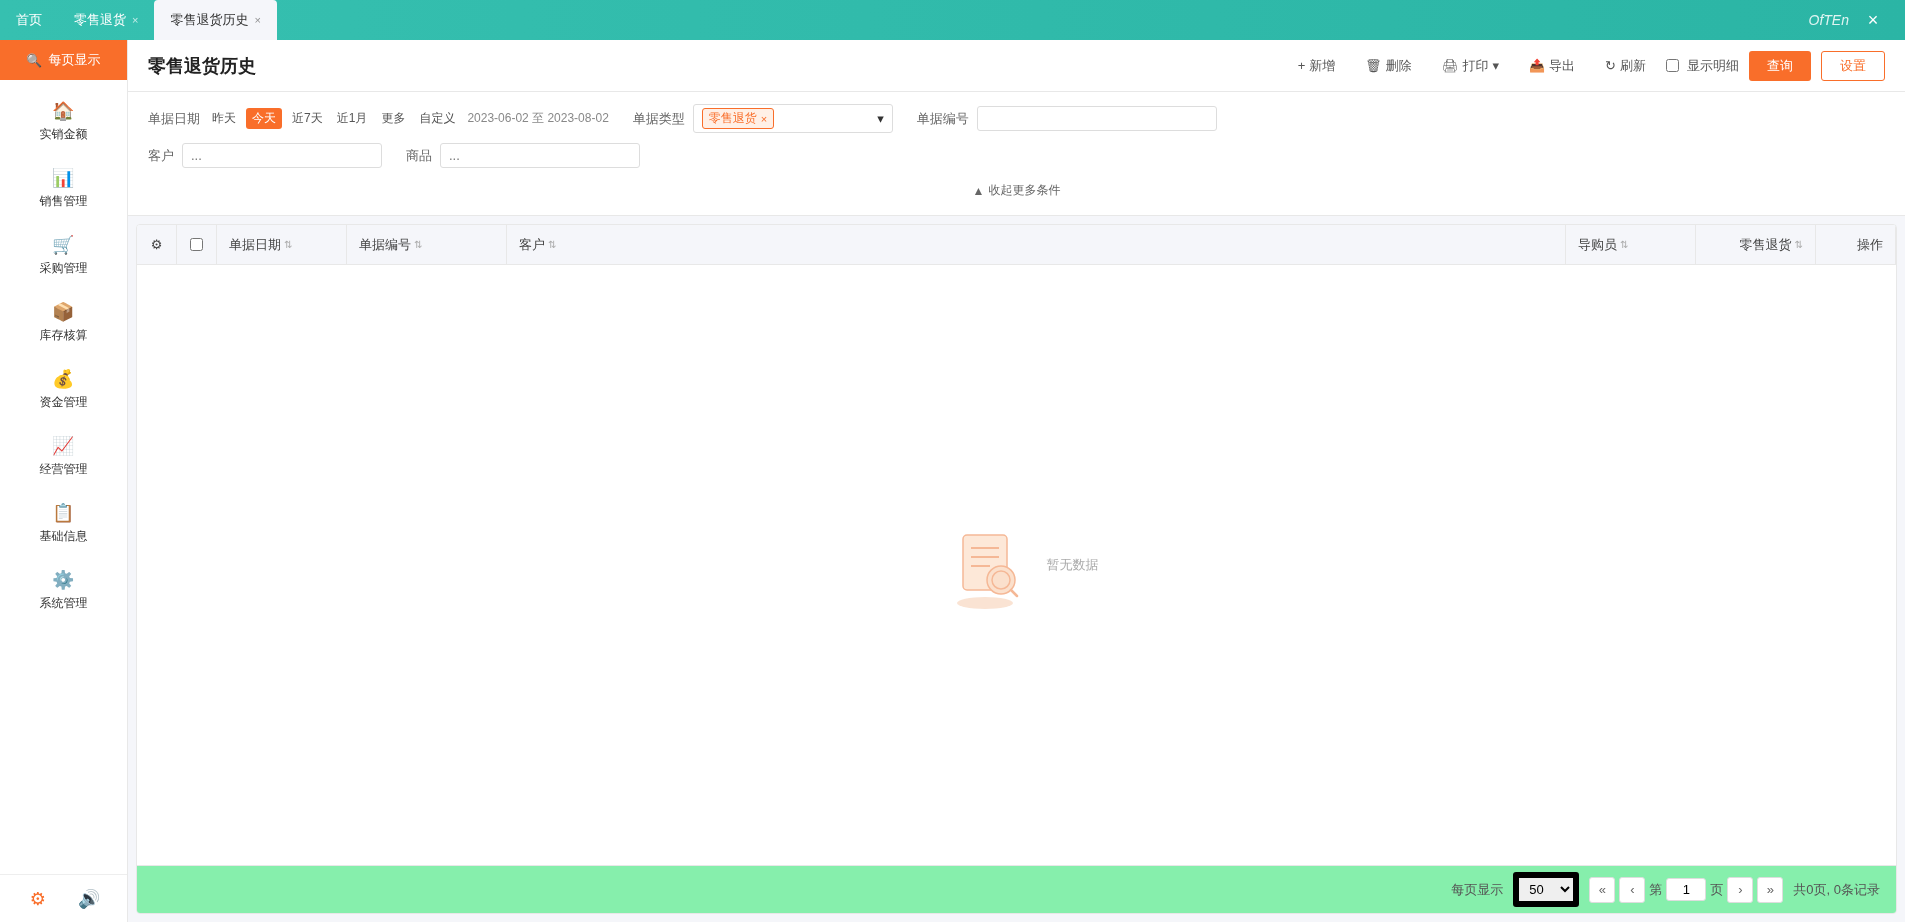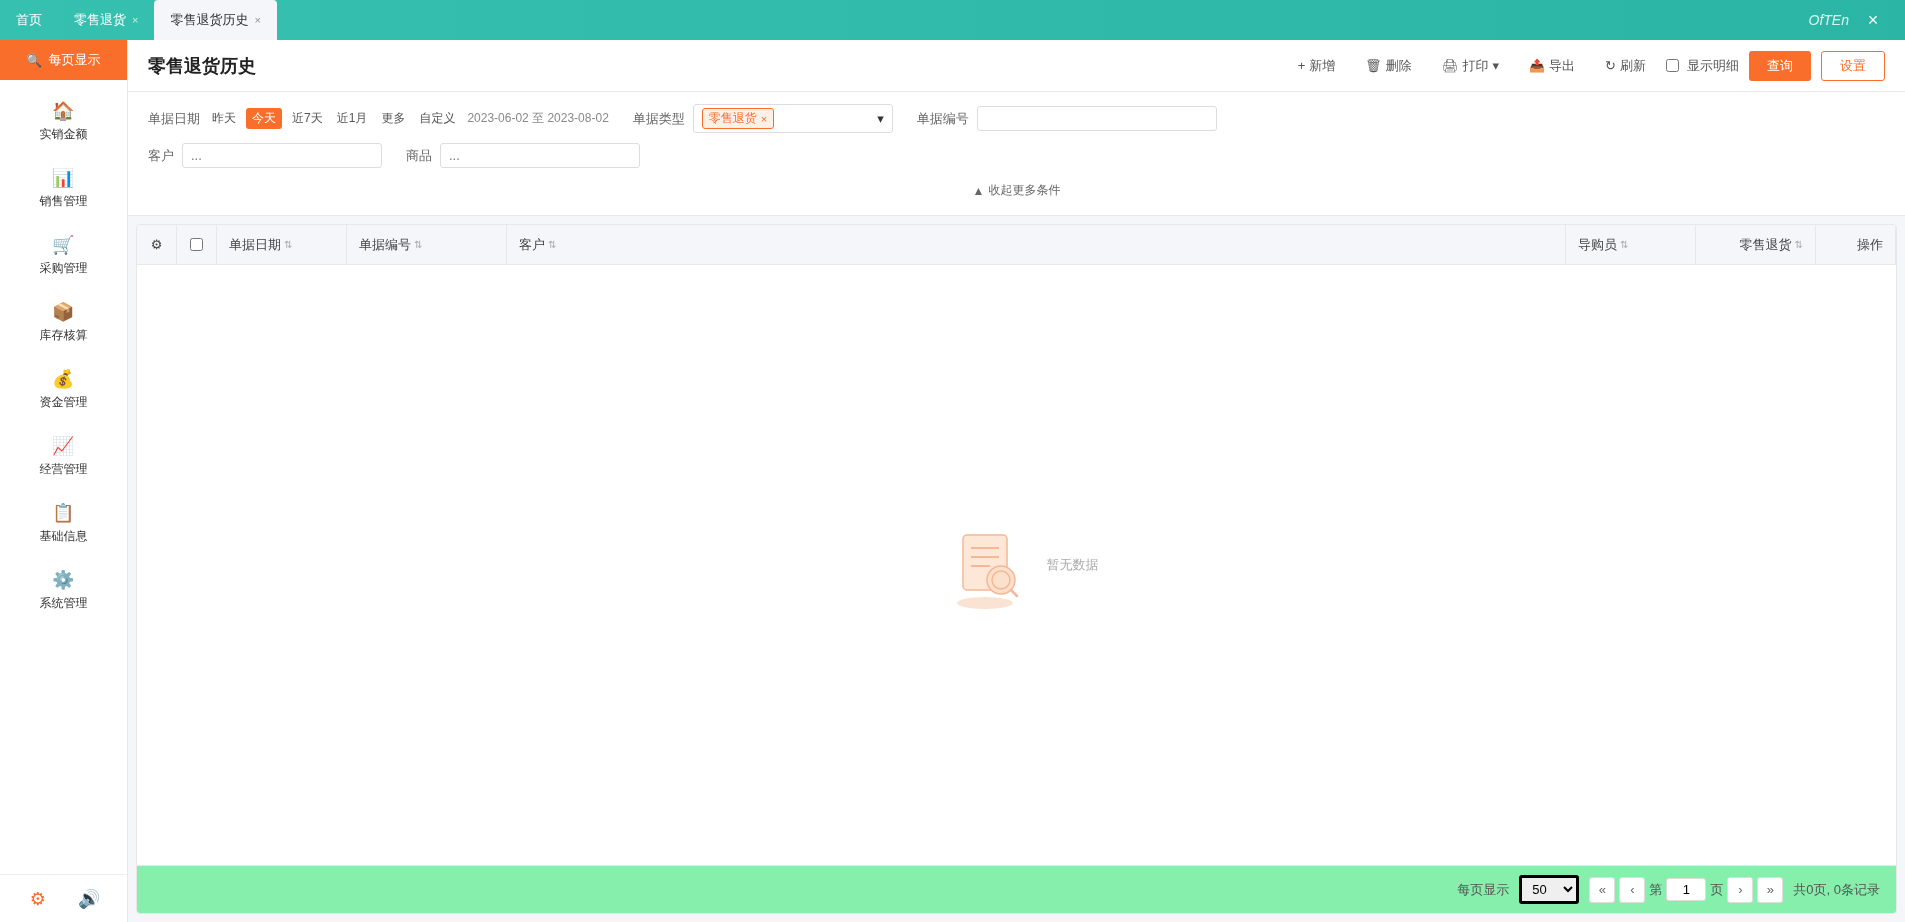--- a/index.html
+++ b/index.html
@@ -357,21 +357,21 @@
       justify-content: flex-end;
       padding: 0 16px;
       border-top: 1px solid #e8e8e8;
       gap: 10px;
       font-size: 13px;
       color: #555;
       flex-shrink: 0;
       background: #86efac;
     }
     .page-size-select {
-      border: 3px solid #000000;
+      border: 6px solid #000000;
       border-radius: 3px;
       padding: 3px 6px;
       font-size: 13px;
       cursor: pointer;
     }
     .page-nav {
       display: flex;
       align-items: center;
       gap: 4px;
     }

